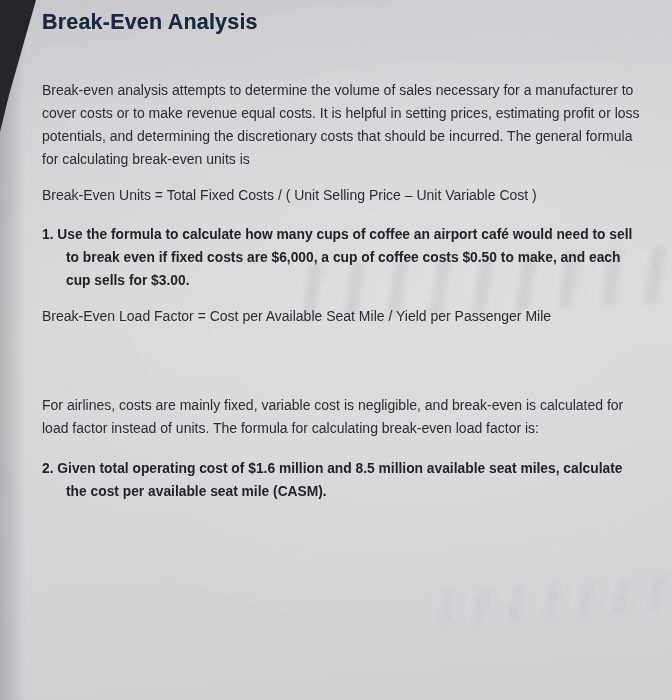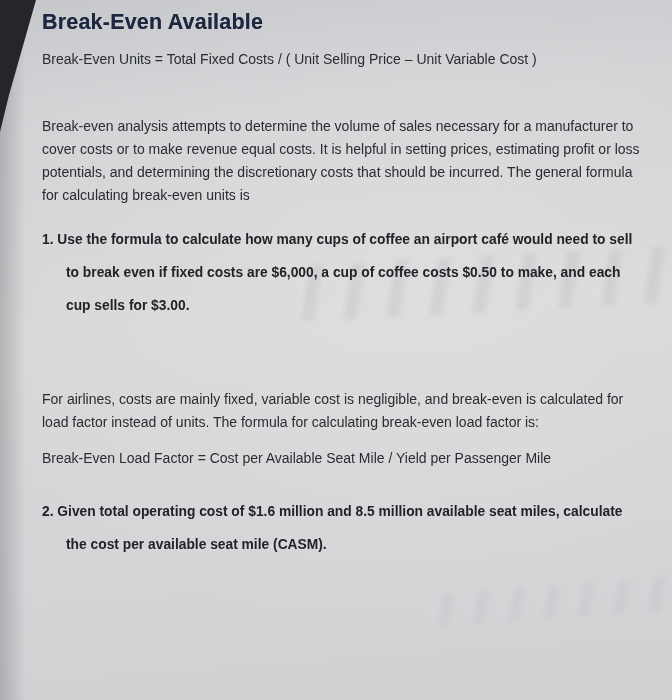--- a/index.html
+++ b/index.html
@@ -87,28 +87,28 @@
     font-size: 14px;
     line-height: 23px;
     color: #2a2c30;
   }
   .intro       { margin-top: 44px; }
   .formula     { margin-top: 13px; }
   .question {
     margin: 0;
     font-size: 13.8px;
     font-weight: 700;
-    line-height: 33px;
+    line-height: 23px;
     color: #212327;
     padding-left: 24px;
     text-indent: -24px;
   }
   .q1 { margin-top: 16px; }
   .airline-para { margin-top: 66px; }
-  .q2 { margin-top: 25px; }
+  .q2 { margin-top: 17px; }
   .q3 { margin-top: 62px; }
   .q4 { margin-top: 66px; }
   .wavy {
     text-decoration-line: underline;
     text-decoration-style: wavy;
     text-decoration-color: #c0392b;
     text-decoration-thickness: 1px;
     text-underline-offset: 3px;
   }
 </style>
@@ -116,29 +116,29 @@
 <body>
 
 <div class="photo-bg"></div>
 <div class="left-vignette"></div>
 <div class="corner-wedge"></div>
 <div class="streak-a"></div>
 <div class="streak-b"></div>
 
 <div class="page">
 
-  <h1 class="title">Break-Even Available</h1>
+  <h1 class="title">Break-Even Analysis</h1>
+
+  <p class="para intro">Break-even analysis attempts to determine the volume of sales necessary for a manufacturer to cover costs or to make revenue equal costs. It is helpful in setting prices, estimating profit or loss potentials, and determining the discretionary costs that should be incurred. The general formula for calculating break-even units is</p>
 
   <p class="para formula">Break-Even Units = Total Fixed Costs / ( Unit Selling Price – Unit Variable Cost )</p>
 
-  <p class="para intro">Break-even analysis attempts to determine the volume of sales necessary for a manufacturer to cover costs or to make revenue equal costs. It is helpful in setting prices, estimating profit or loss potentials, and determining the discretionary costs that should be incurred. The general formula for calculating break-even units is</p>
-
   <p class="question q1">1. Use the formula to calculate how many cups of coffee an airport café would need to sell to break even if fixed costs are $6,000, a cup of coffee costs $0.50 to make, and each cup sells for $3.00.</p>
 
+  <p class="para formula">Break-Even Load Factor = Cost per Available Seat Mile / Yield per Passenger Mile</p>
+
   <p class="para airline-para">For airlines, costs are mainly fixed, variable cost is negligible, and break-even is calculated for load factor instead of units. The formula for calculating break-even load factor is:</p>
-
-  <p class="para formula">Break-Even Load Factor = Cost per Available Seat Mile / Yield per Passenger Mile</p>
 
   <p class="question q2">2. Given total operating cost of $1.6 million and 8.5 million available seat miles, calculate the cost per available seat mile (CASM).</p>
 
 
 
 </div>
 
 </body></html>

